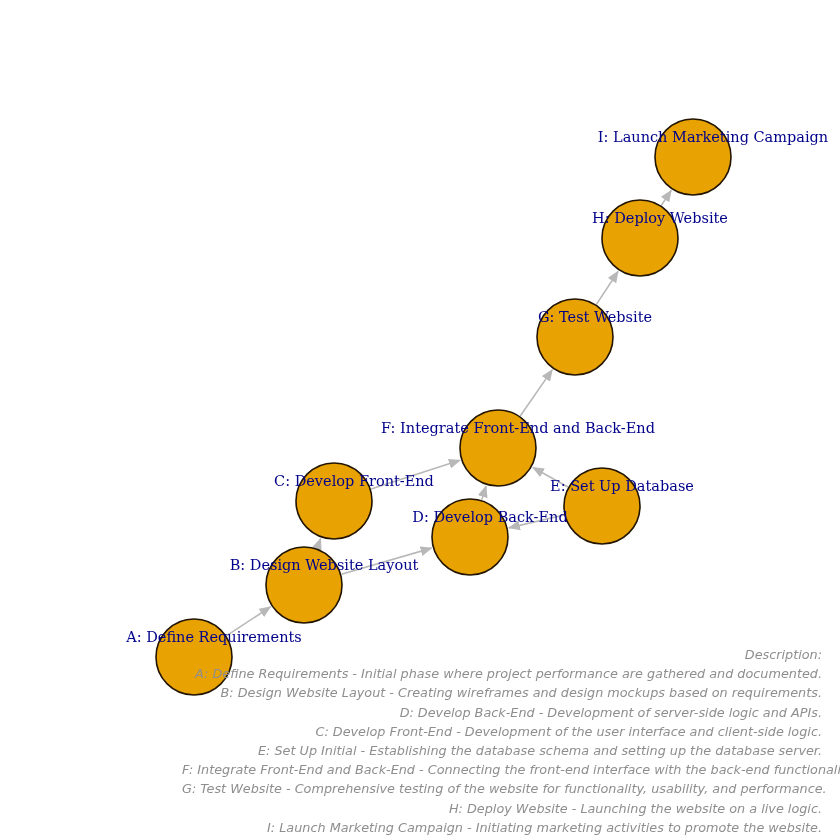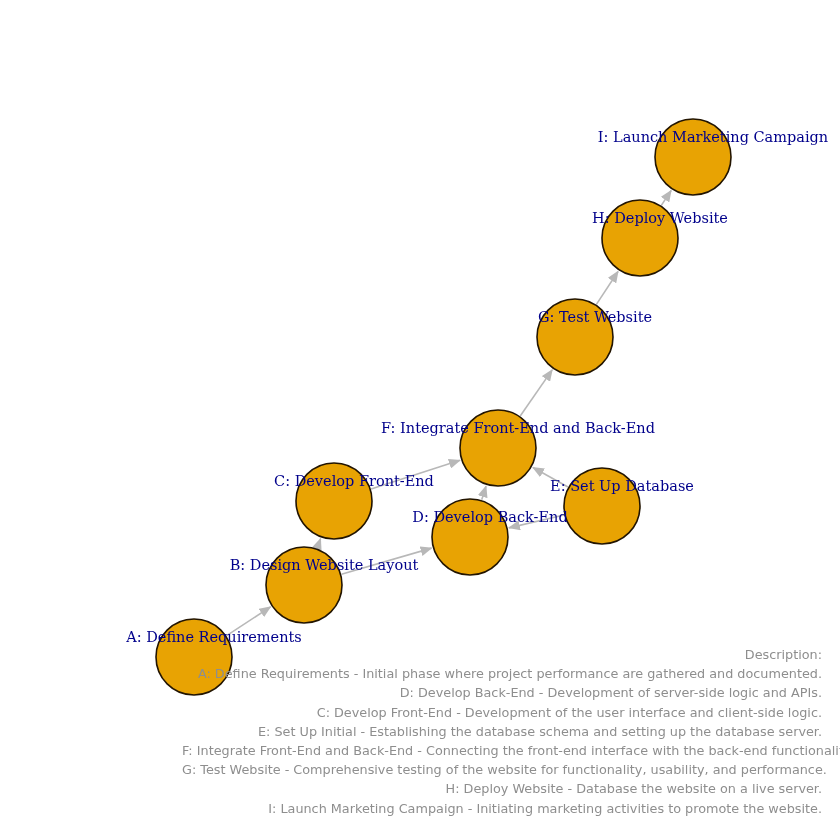--- a/index.html
+++ b/index.html
@@ -72,24 +72,25 @@
       <text x="214" y="637" text-anchor="middle" dominant-baseline="central" fill="#00008b" class="node-label">A: Define Requirements</text>
       <text x="324" y="565" text-anchor="middle" dominant-baseline="central" fill="#00008b" class="node-label">B: Design Website Layout</text>
       <text x="354" y="481" text-anchor="middle" dominant-baseline="central" fill="#00008b" class="node-label">C: Develop Front-End</text>
       <text x="490" y="517" text-anchor="middle" dominant-baseline="central" fill="#00008b" class="node-label">D: Develop Back-End</text>
       <text x="622" y="486" text-anchor="middle" dominant-baseline="central" fill="#00008b" class="node-label">E: Set Up Database</text>
       <text x="518" y="428" text-anchor="middle" dominant-baseline="central" fill="#00008b" class="node-label">F: Integrate Front-End and Back-End</text>
       <text x="595" y="317" text-anchor="middle" dominant-baseline="central" fill="#00008b" class="node-label">G: Test Website</text>
       <text x="660" y="218" text-anchor="middle" dominant-baseline="central" fill="#00008b" class="node-label">H: Deploy Website</text>
       <text x="713" y="137" text-anchor="middle" dominant-baseline="central" fill="#00008b" class="node-label">I: Launch Marketing Campaign</text>
     </svg>
-  <div id="description" class="desc" style="color: rgb(142, 142, 142);">
+  <div id="description" class="desc" style="color: rgb(142, 142, 142); font-style: italic;">
     <span class="desc-line">Description:</span>
   <span class="desc-line">A: Define Requirements - Initial phase where project performance are gathered and documented.</span>
+      <span class="desc-line">B: Design Website Layout - Creating wireframes and design mockups based on requirements.</span>
       <span class="desc-line">D: Develop Back-End - Development of server-side logic and APIs.</span>
       <span class="desc-line">C: Develop Front-End - Development of the user interface and client-side logic.</span>
       <span class="desc-line">E: Set Up Initial - Establishing the database schema and setting up the database server.</span>
       <span class="desc-line">F: Integrate Front-End and Back-End - Connecting the front-end interface with the back-end functionality.</span>
       <span class="desc-line">G: Test Website - Comprehensive testing of the website for functionality, usability, and performance.</span>
-      <span class="desc-line">H: Deploy Website - Database the website on a live server.</span>
+      <span class="desc-line">H: Deploy Website - Launching the website on a live logic.</span>
       <span class="desc-line">I: Launch Marketing Campaign - Initiating marketing activities to promote the website.</span>
     </div>
 </div>
 
 </body></html>

